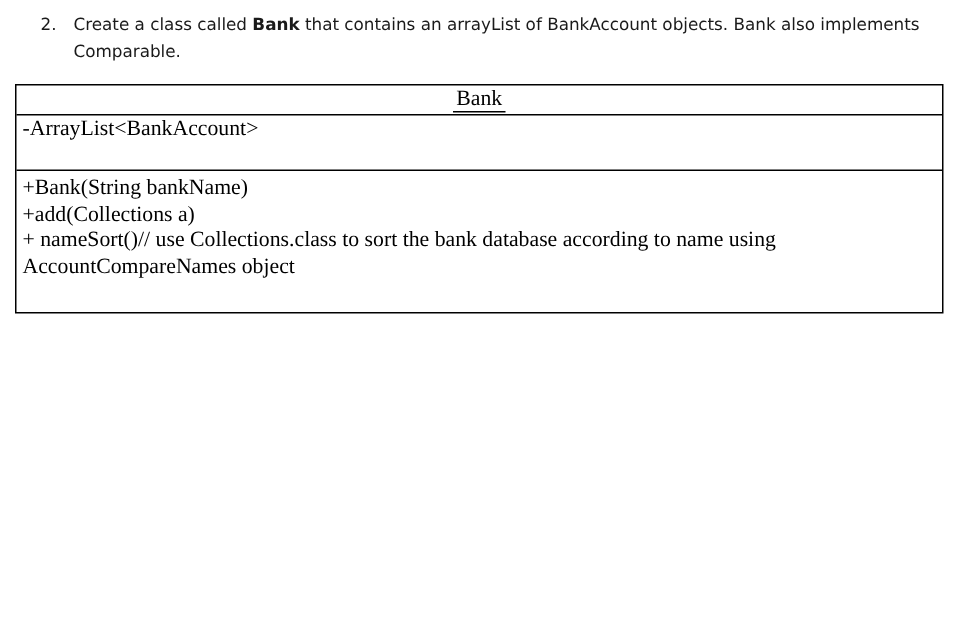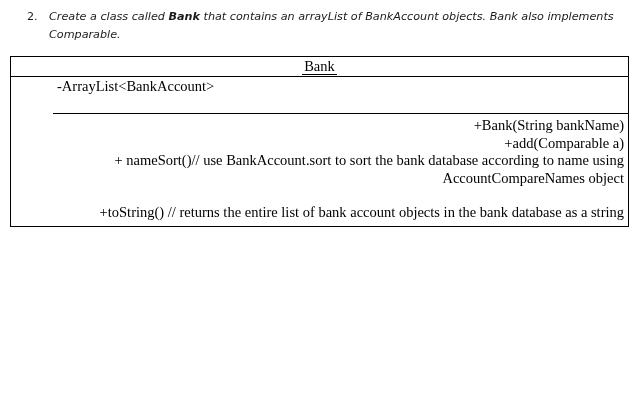--- a/index.html
+++ b/index.html
@@ -28,21 +28,20 @@
     line-height: 18px;
     color: #1a1a1a;
   }
   .intro-number {
     width: 22px;
     flex: 0 0 22px;
     font-size: 11.2px;
   }
   .intro-text {
     flex: 1 1 auto;
-    font-style: italic;
   }
   .intro-text b {
     font-weight: bold;
   }
 
   
   .uml-table {
     position: absolute;
     left: 10px;
     top: 56px;
@@ -71,29 +70,27 @@
   .uml-header .title {
     display: inline-block;
     border-bottom: 1px solid #000000;
     padding: 0 2px 0px 2px;
     line-height: 16px;
   }
 
   .uml-attributes {
     padding: 1px 0 0 4px;
     height: 37px;
-    margin-left: 42px;
   }
 
   .uml-methods {
     padding: 3px 4px 4px 4px;
   }
   .uml-methods .mline {
     white-space: normal;
-    text-align: right;
   }
   .uml-methods .spacer {
     height: 17px;
   }
 </style>
 </head>
 <body>
 
 <div class="intro">
   <span class="intro-number">2.</span>
@@ -105,19 +102,18 @@
   <div class="uml-row uml-header">
     <span class="title">Bank</span>
   </div>
 
   <div class="uml-row uml-attributes">
     <div class="mline">-ArrayList&lt;BankAccount&gt;</div>
   </div>
 
   <div class="uml-row uml-methods">
     <div class="mline">+Bank(String bankName)</div>
-    <div class="mline">+add(Comparable a)</div>
-    <div class="mline">+ nameSort()// use BankAccount.sort to sort the bank database according to name using AccountCompareNames object</div>
+    <div class="mline">+add(Collections a)</div>
+    <div class="mline">+ nameSort()// use Collections.class to sort the bank database according to name using AccountCompareNames object</div>
     <div class="spacer"></div>
-    <div class="mline">+toString() // returns the entire list of bank account objects in the bank database as a string</div>
   </div>
 
 </div>
 
 </body></html>

